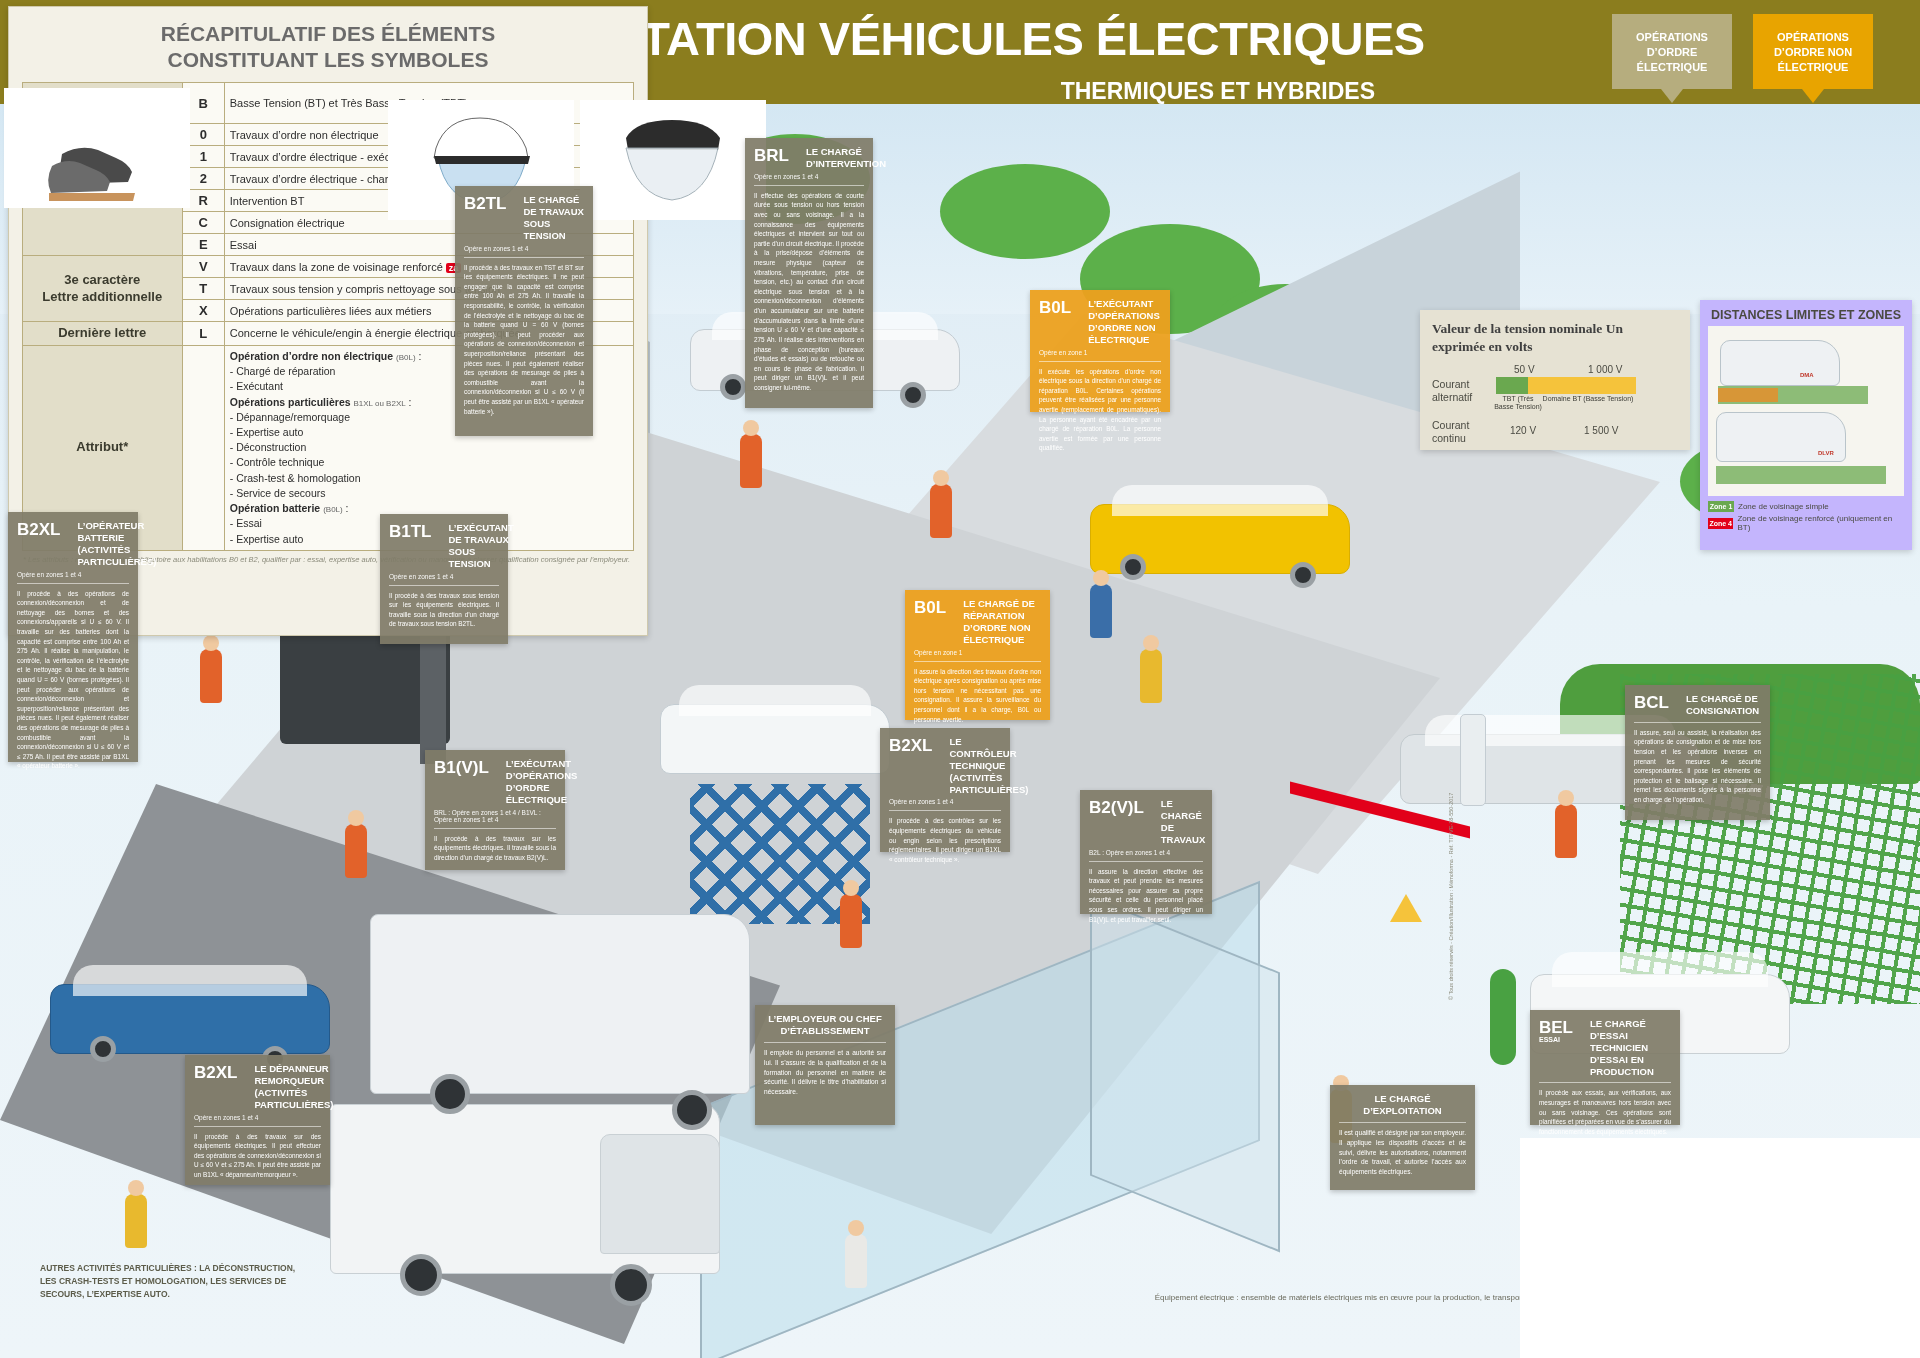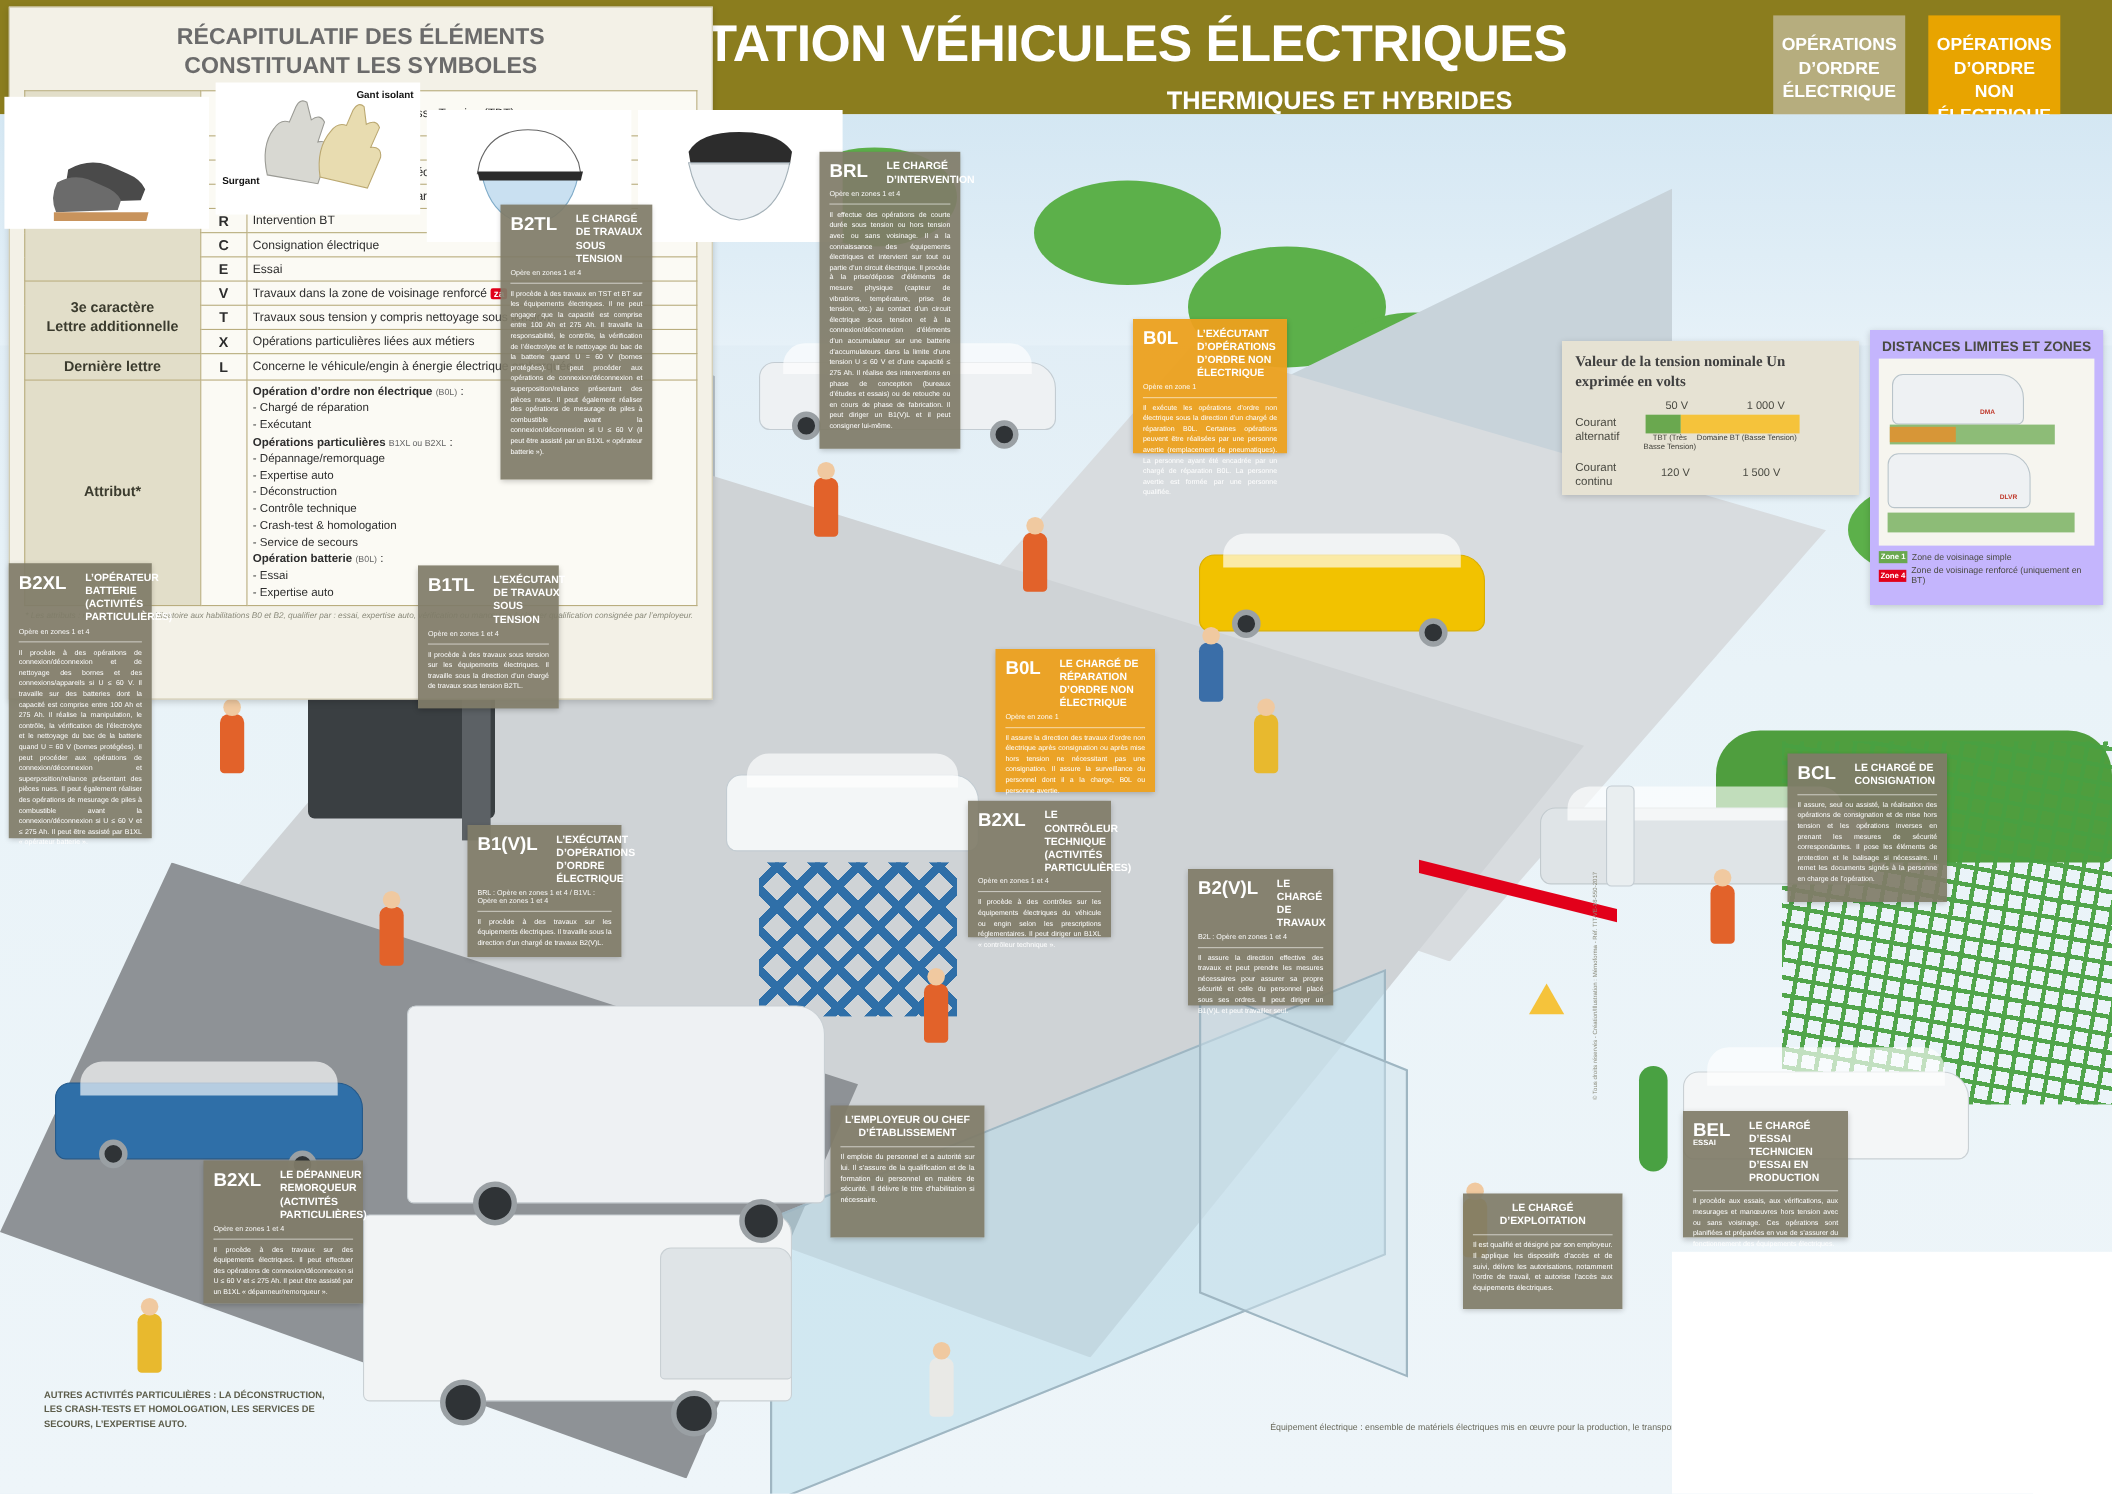--- a/index.html
+++ b/index.html
@@ -37,21 +37,21 @@
   #title-norme {
     position:absolute; left:265px; top:78px;
     color:#fff; font-size:19px; font-weight:bold; letter-spacing:0.5px;
   }
   #title-sub {
     position:absolute; right:545px; top:78px;
     color:#fff; font-size:23px; font-weight:bold; letter-spacing:0px; text-align:right;
   }
   .hdr-callout {
     position:absolute; top:14px; width:120px; padding:16px 4px 14px;
-    color:#fff; font-size:16px; font-weight:bold; text-align:center; line-height:1.35;
+    color:#fff; font-size:11px; font-weight:bold; text-align:center; line-height:1.35;
   }
   .hdr-callout::after {
     content:""; position:absolute; left:50%; bottom:-14px; margin-left:-11px;
     border-left:11px solid transparent; border-right:11px solid transparent;
   }
   #callout-elec { left:1612px; background:#b6ad7e; }
   #callout-elec::after { border-top:14px solid #b6ad7e; }
   #callout-nonelec { left:1753px; background:#e8a400; }
   #callout-nonelec::after { border-top:14px solid #e8a400; }
 
@@ -460,28 +460,20 @@
           <path d="M12 105 h86 l-2 8 h-84z" fill="#c8935c"></path>
         </svg>
       </div>
     </div>
 
     <div class="epi-card">
       <div class="cap">
         <span>SURGANT ET GANT</span>
         <div class="norm">NORME NF 60903</div>
       </div>
-      <div class="img">
-        <span class="epi-lbl" style="right:6px;top:6px;">Gant isolant</span>
-        <span class="epi-lbl" style="left:6px;bottom:26px;">Surgant</span>
-        <svg width="100%" height="120" viewBox="0 0 140 120">
-          <path d="M24 84 q-6 -26 6 -42 q6 -9 14 -6 l6 -14 q4 -8 10 -4 l4 16 q8 -6 12 2 l-6 18 q10 -2 10 8 l-10 30z" fill="#d8d8d2" stroke="#9a9a94"></path>
-          <path d="M72 86 q-4 -26 10 -42 q6 -8 14 -5 l6 -14 q5 -8 10 -3 l2 16 q9 -5 12 3 l-8 18 q10 -1 9 9 l-12 28z" fill="#e8dcb0" stroke="#bba871"></path>
-        </svg>
-      </div>
     </div>
 
     <div class="epi-card">
       <div class="cap">
         <span>CASQUE + ÉCRAN FACIAL ANTI-UV (ARC ÉLECTRIQUE)</span>
         <div class="norm">NORME NF EN 397 + A1</div>
       </div>
       <div class="img">
         <svg width="100%" height="120" viewBox="0 0 130 120">
           <path d="M20 48 q10 -30 44 -30 q34 0 46 30 l2 10 h-94z" fill="#ffffff" stroke="#666"></path>

